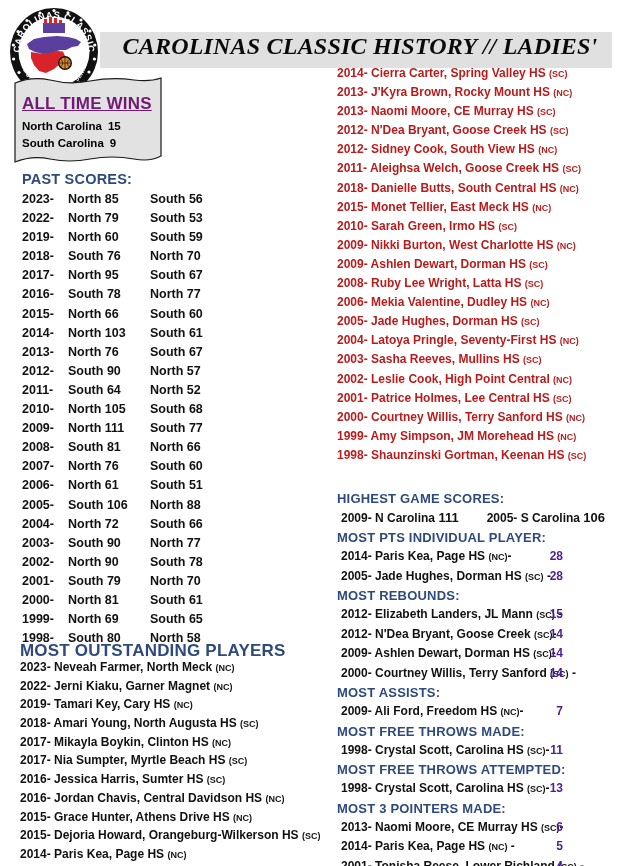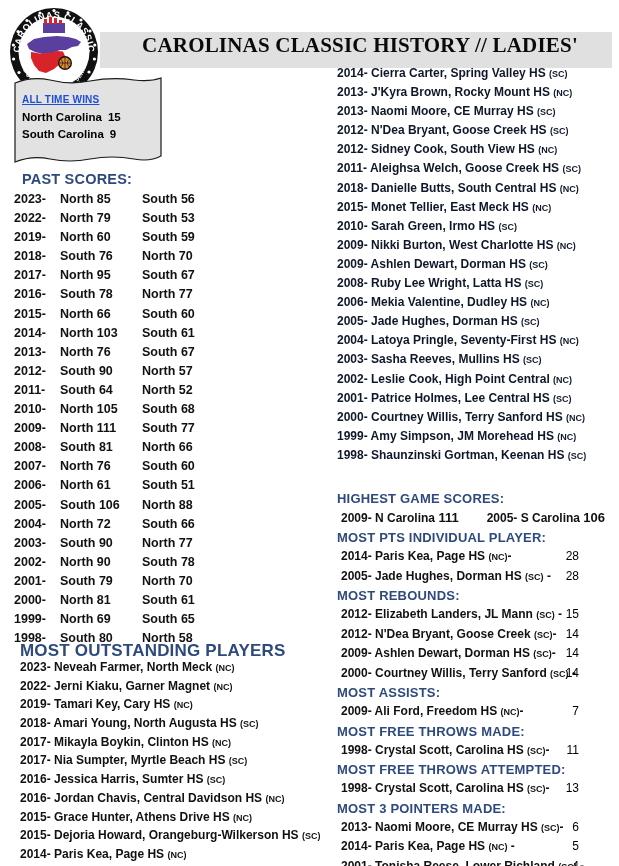--- a/index.html
+++ b/index.html
@@ -34,46 +34,47 @@
     height: 36px;
     background: #e0e0e0;
   }
   #title-text {
     position: absolute;
     left: 115px;
     top: 33px;
     width: 490px;
     text-align: center;
     font-family: "Liberation Serif", serif;
-    font-weight: bold;
-    font-size: 21px;
+    font-style: italic;
+    font-weight: bold;
+    font-size: 24px;
     letter-spacing: 0.2px;
     color: #0a0a0a;
     white-space: nowrap;
   }
 
   
   #wins-scroll {
     position: absolute;
     left: 12px;
     top: 76px;
     width: 152px;
     height: 88px;
   }
   #wins-inner {
     position: absolute;
     left: 22px;
     top: 94px;
     width: 140px;
   }
   .wins-title {
-    font-size: 10px;
+    font-size: 17px;
     font-weight: bold;
     text-decoration: underline;
-    color: #1d4ed8;
+    color: #701a75;
     letter-spacing: 0.2px;
     margin-bottom: 6px;
   }
   .wins-row {
     font-size: 11.5px;
     font-weight: bold;
     color: #000;
     margin-bottom: 5px;
     white-space: nowrap;
   }
@@ -89,21 +90,21 @@
 
   
   #past-scores-head {
     position: absolute;
     left: 22px;
     top: 171px;
     font-size: 14.5px;
   }
   #scores-list {
     position: absolute;
-    left: 14px;
+    left: 22px;
     top: 190px;
     width: 290px;
   }
   .score-row {
     height: 19.1px;
     line-height: 19.1px;
     font-size: 12.5px;
     font-weight: bold;
     color: #111;
     white-space: nowrap;
@@ -139,21 +140,21 @@
     position: absolute;
     left: 337px;
     top: 64px;
     width: 280px;
   }
   .mopr-row {
     height: 19.1px;
     line-height: 19.1px;
     font-size: 12px;
     font-weight: bold;
-    color: #0f172a;
+    color: #b91c1c;
     white-space: nowrap;
   }
 
   #records {
     position: absolute;
     left: 337px;
     top: 489px;
     width: 280px;
   }
   .rec-head {
@@ -170,23 +171,23 @@
     line-height: 19.5px;
     font-size: 12px;
     font-weight: bold;
     color: #111;
     white-space: nowrap;
     position: relative;
     padding-left: 4px;
   }
   .rec-row .rv {
     position: absolute;
-    right: 38px;
-    font-weight: normal;
-    color: #000000;
+    right: 54px;
+    font-weight: bold;
+    color: #4c1d95;
   }
   .hgs-row {
     height: 20px;
     line-height: 20px;
     font-size: 12px;
     font-weight: bold;
     color: #111;
     white-space: nowrap;
     padding-left: 4px;
   }

